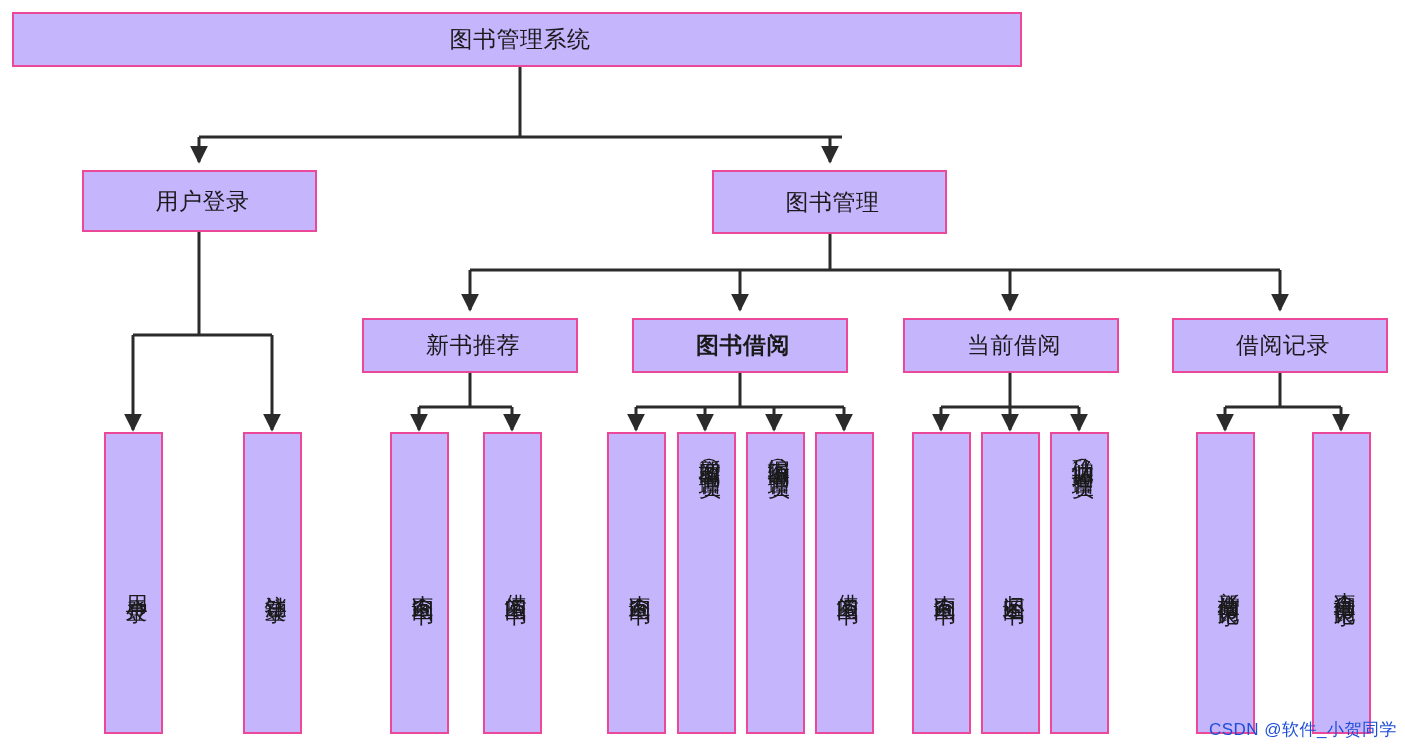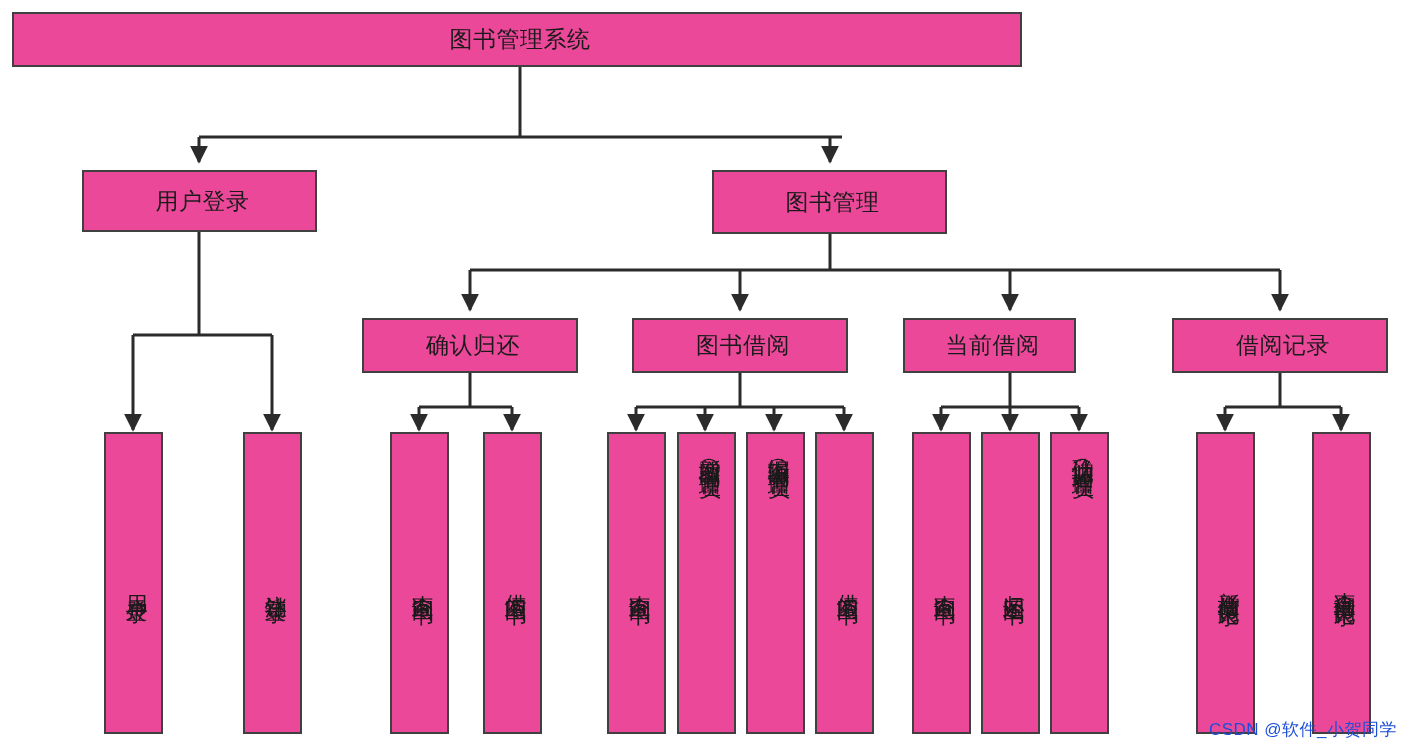--- a/index.html
+++ b/index.html
@@ -22,22 +22,22 @@
     position: absolute;
     left: 0;
     top: 0;
     width: 1405px;
     height: 747px;
     pointer-events: none;
   }
   .node {
     position: absolute;
     box-sizing: border-box;
-    border: 2px solid #404040;
-    background: #ec4899;
+    border: 2px solid #ec4899;
+    background: #c4b5fd;
     display: flex;
     align-items: center;
     justify-content: center;
     color: #1a1a1a;
     padding-left: 6px;
   }
   .node .label {
     display: block;
     text-align: center;
     line-height: 1.08;
@@ -141,28 +141,28 @@
 
   <div class="node horiz" style="left:82px; top:170px; width:235px; height:62px;">
     <span class="label">用户登录</span>
   </div>
 
   <div class="node horiz" style="left:712px; top:170px; width:235px; height:64px;">
     <span class="label">图书管理</span>
   </div>
 
   <div class="node horiz" style="left:362px; top:318px; width:216px; height:55px;">
-    <span class="label">确认归还</span>
-  </div>
-
-  <div class="node horiz" style="left:632px; top:318px; width:216px; height:55px;">
+    <span class="label">新书推荐</span>
+  </div>
+
+  <div class="node horiz" style="left:632px; top:318px; width:216px; height:55px;font-weight:bold;">
     <span class="label">图书借阅</span>
   </div>
 
-  <div class="node horiz" style="left:903px; top:318px; width:173px; height:55px;">
+  <div class="node horiz" style="left:903px; top:318px; width:216px; height:55px;">
     <span class="label">当前借阅</span>
   </div>
 
   <div class="node horiz" style="left:1172px; top:318px; width:216px; height:55px;">
     <span class="label">借阅记录</span>
   </div>
 
   <div class="node vert center" style="left:104px; top:432px; width:59px; height:302px;">
     <span class="label">用户登录</span>
   </div>

